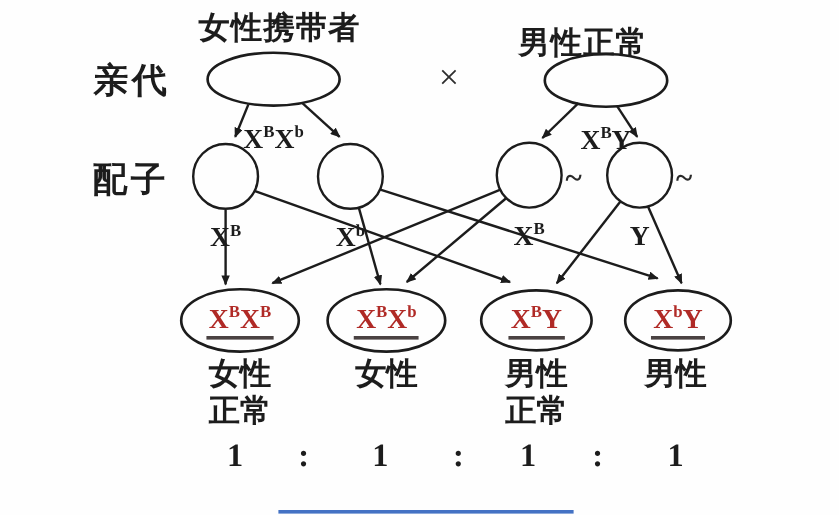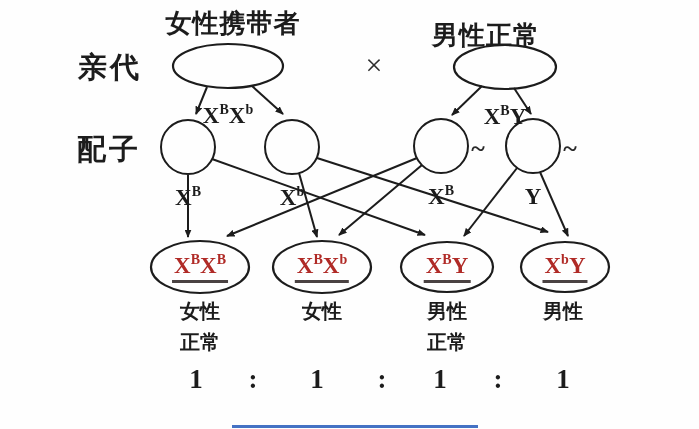--- a/index.html
+++ b/index.html
@@ -8,21 +8,21 @@
     font-family:"Liberation Serif", serif;color:#1c1c1c;
   }
   .abs{position:absolute;}
   .cx{transform:translateX(-50%);text-align:right;}
   .row-label{font-size:29px;font-weight:700;letter-spacing:3px;color:#1c1c1c;white-space:nowrap;}
   .title{font-size:26px;font-weight:700;letter-spacing:1px;white-space:nowrap;}
   .geno{font-size:23px;font-weight:700;white-space:nowrap;line-height:1;margin-top:48px;}
   .geno sup{font-size:14px;font-weight:700;vertical-align:super;line-height:0;}
   .geno-red{color:#b02a26;border-bottom:3px solid #4a4242;padding:0 2px 2px 2px;}
   .cross{font-size:30px;font-weight:400;color:#2e2e2e;}
-  .pheno{font-size:20px;font-weight:700;line-height:31px;white-space:nowrap;}
+  .pheno{font-size:26px;font-weight:700;line-height:31px;white-space:nowrap;}
   .ratio{font-size:27px;font-weight:700;}
   .tilde{font-size:26px;font-weight:700;color:#2a2a2a;}
   svg{position:absolute;left:0;top:0;}
   .blueline{position:absolute;background:#4472c4;}
 </style>
 </head>
 <body>
 
 <div class="stage">
 

